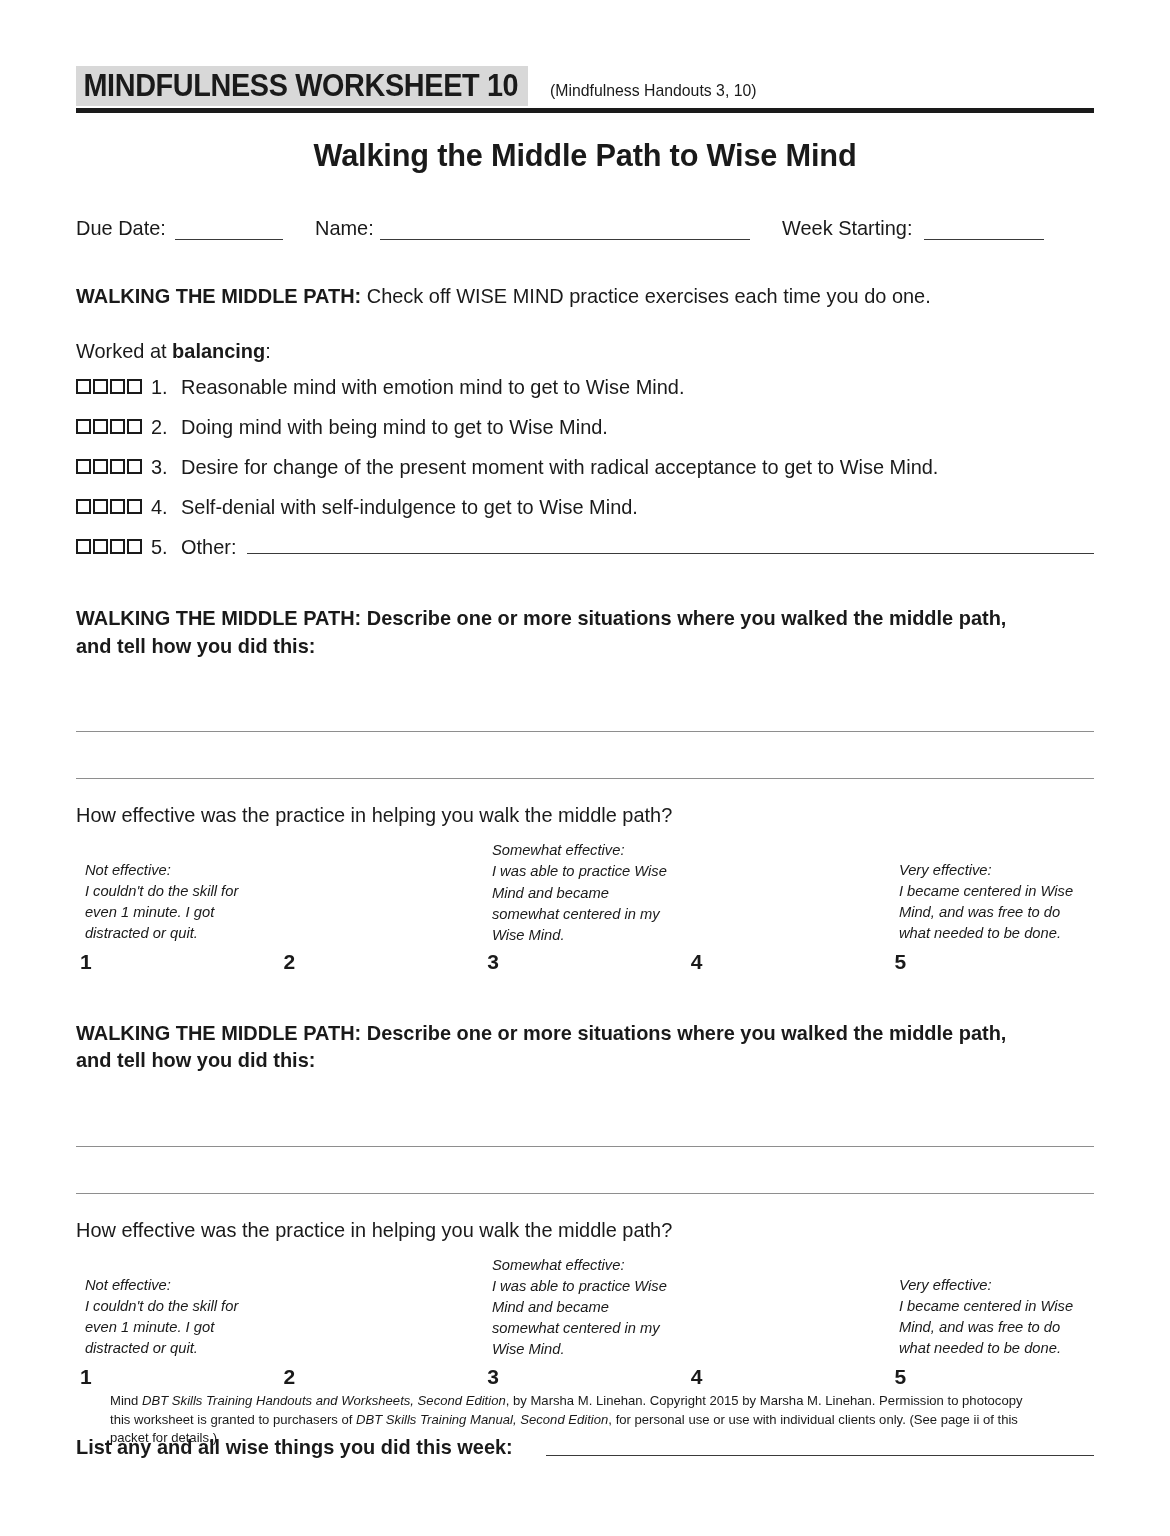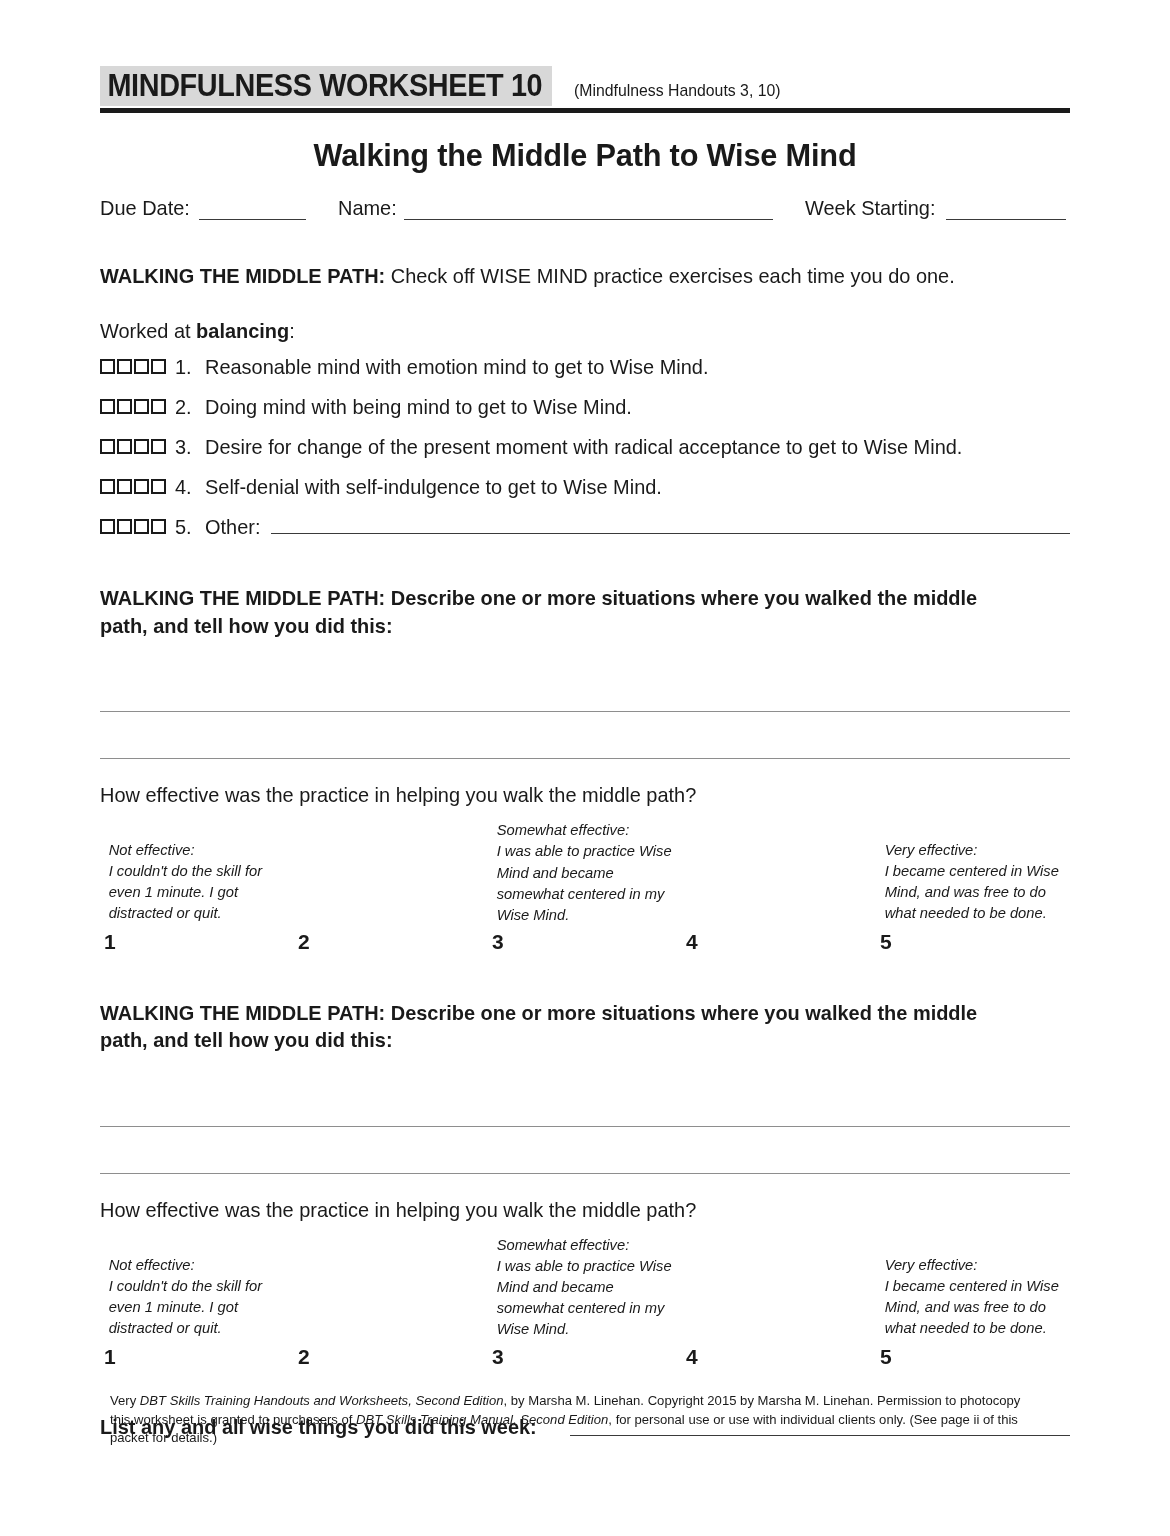--- a/index.html
+++ b/index.html
@@ -12,21 +12,21 @@
     height: 1536px;
     font-family: "Liberation Sans", sans-serif;
     color: #1a1a1a;
     -webkit-font-smoothing: antialiased;
   }
   .page {
     position: relative;
     width: 1170px;
     height: 1536px;
     box-sizing: border-box;
-    padding: 0 100px;
+    padding: 0 76px;
     background: #fff;
   }
 
   
   .header-block {
     padding-top: 66px;
   }
   .header-row {
     display: flex;
     align-items: flex-end;
@@ -64,21 +64,21 @@
     font-weight: bold;
     letter-spacing: -0.2px;
     margin-top: 24px;
     transform: scaleX(0.96);
   }
 
   
   .meta-row {
     display: flex;
     align-items: baseline;
-    margin-top: 22px;
+    margin-top: 42px;
     font-size: 21px;
     white-space: nowrap;
   }
   .meta-label { transform: scaleX(0.95); transform-origin: left; }
   .rule-fill {
     border-bottom: 1.5px solid #3a3a3a;
     height: 20px;
     margin: 0 4px;
     align-self: flex-end;
   }
@@ -409,16 +409,16 @@
       </div>
     </div>
   </div>
 
   <div class="final-row">
     <span class="final-label">List any and all wise things you did this week:</span>
     <span class="final-rule"></span>
   </div>
 
   <div class="footer">
-    <span>Very </span><i>DBT Skills Training Handouts and Worksheets, Second Edition</i><span>, by Marsha M. Linehan. Copyright 2015 by Marsha M. Linehan. Permission to photocopy this worksheet is granted to purchasers of </span><i>DBT Skills Training Manual, Second Edition</i><span>, for personal use or use with individual clients only. (See page ii of this packet for details.)</span>
+    <span>Mind </span><i>DBT Skills Training Handouts and Worksheets, Second Edition</i><span>, by Marsha M. Linehan. Copyright 2015 by Marsha M. Linehan. Permission to photocopy this worksheet is granted to purchasers of </span><i>DBT Skills Training Manual, Second Edition</i><span>, for personal use or use with individual clients only. (See page ii of this packet for details.)</span>
   </div>
 
 </div>
 
 </body></html>

